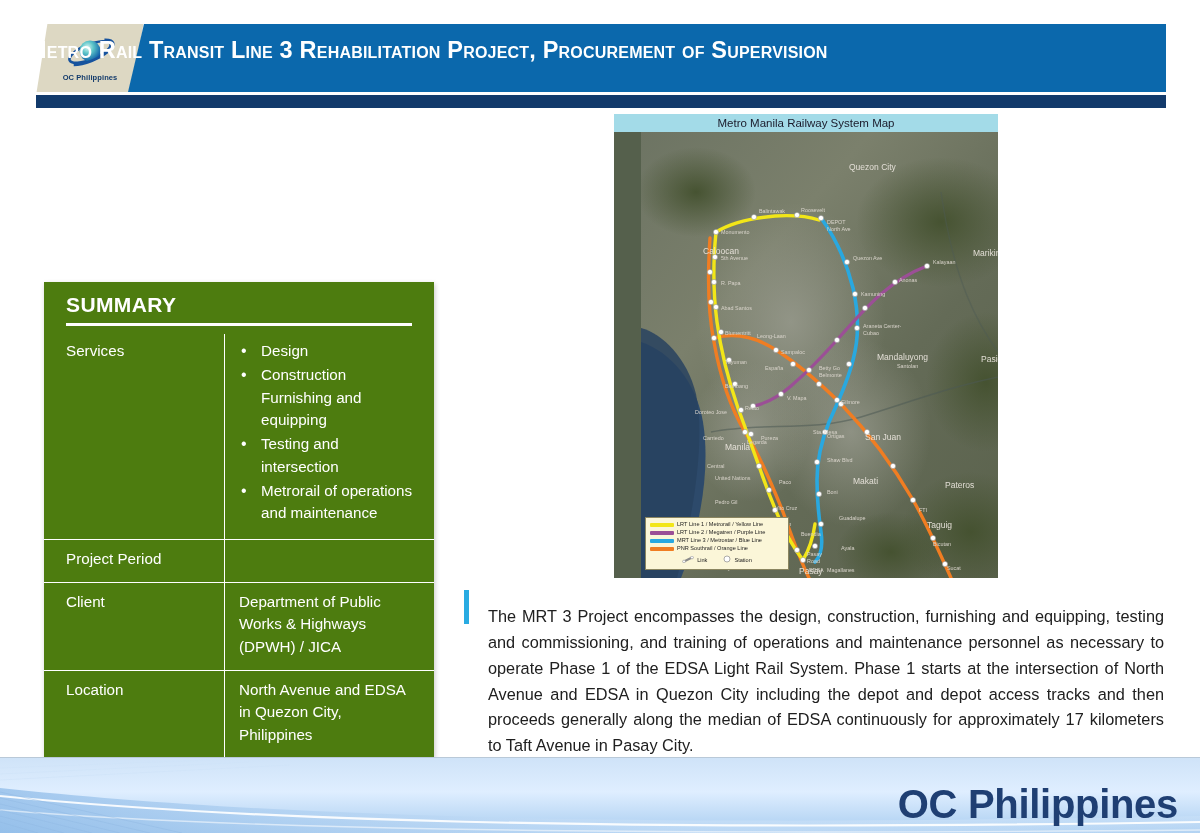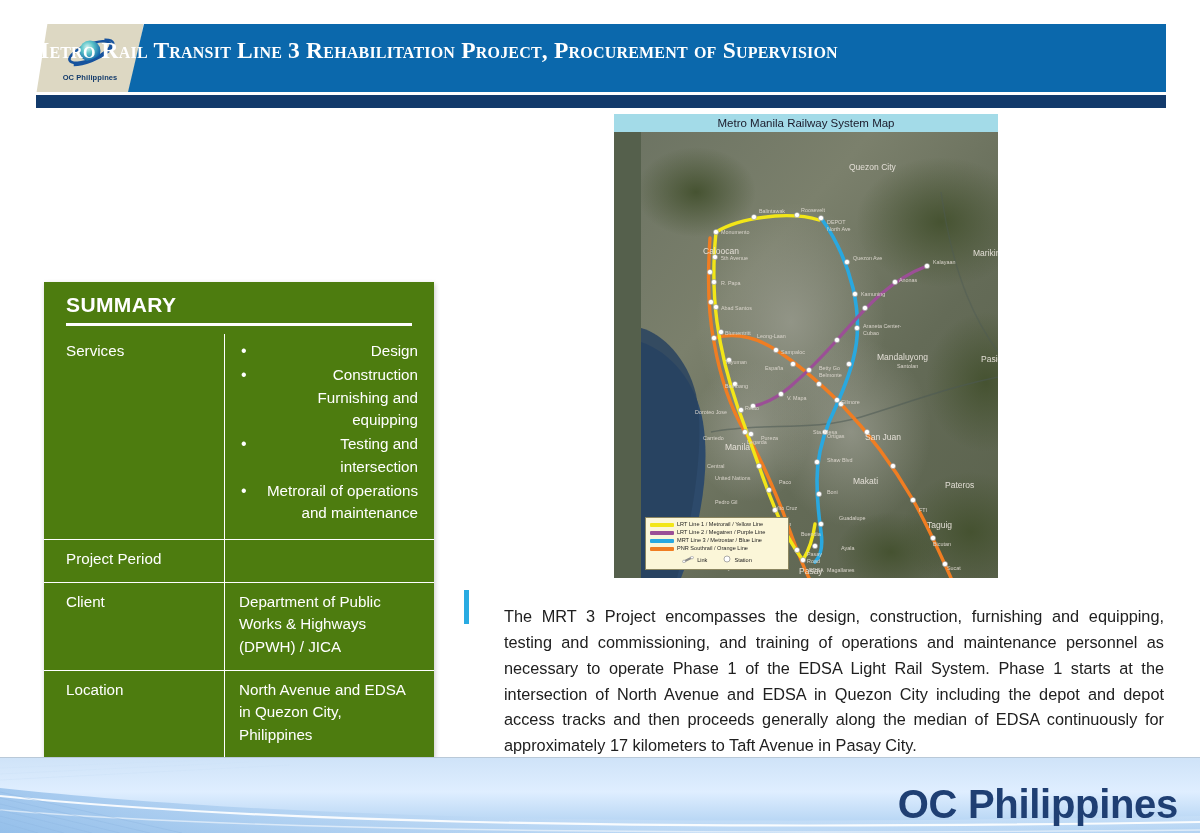--- a/index.html
+++ b/index.html
@@ -55,21 +55,20 @@
   .title-text {
     position: absolute;
     left: 27px; top: 50%;
     transform: translateY(-50%);
     color: #ffffff;
     font-size: 23.5px;
     font-weight: bold;
     font-variant: small-caps;
     letter-spacing: .2px;
     white-space: nowrap;
-    font-family: Liberation Serif, serif;
   }
   .header-rule {
     position: absolute;
     left: 36px; top: 95px;
     width: 1130px; height: 13px;
     background: #123a6b;
   }
 
   
   .summary-panel {
@@ -107,21 +106,20 @@
     width: 148px;
     border-right: 1.5px solid #ffffff;
   }
   .summary-table td.val { padding-left: 14px; padding-right: 16px; }
   .summary-table tr.first-row td { padding-top: 6px; }
   .bullets { margin: 0; padding: 0; list-style: none; }
   .bullets li {
     position: relative;
     padding-left: 22px;
     margin-bottom: 2px;
-    text-align: right;
   }
   .bullets li::before {
     content: "\2022";
     position: absolute;
     left: 2px; top: -1px;
     font-size: 16px;
   }
 
   
   .map-wrap {
@@ -185,21 +183,21 @@
     left: 464px; top: 588px;
     width: 700px;
   }
   .para-accent {
     position: absolute;
     left: 0; top: 2px;
     width: 5px; height: 34px;
     background: #29abe2;
   }
   .para-text {
-    margin-left: 40px;
+    margin-left: 24px;
     font-size: 16.3px;
     line-height: 1.58;
     color: #202020;
     text-align: justify;
   }
 
   
   .footer {
     position: absolute;
     left: 0; bottom: 0;

